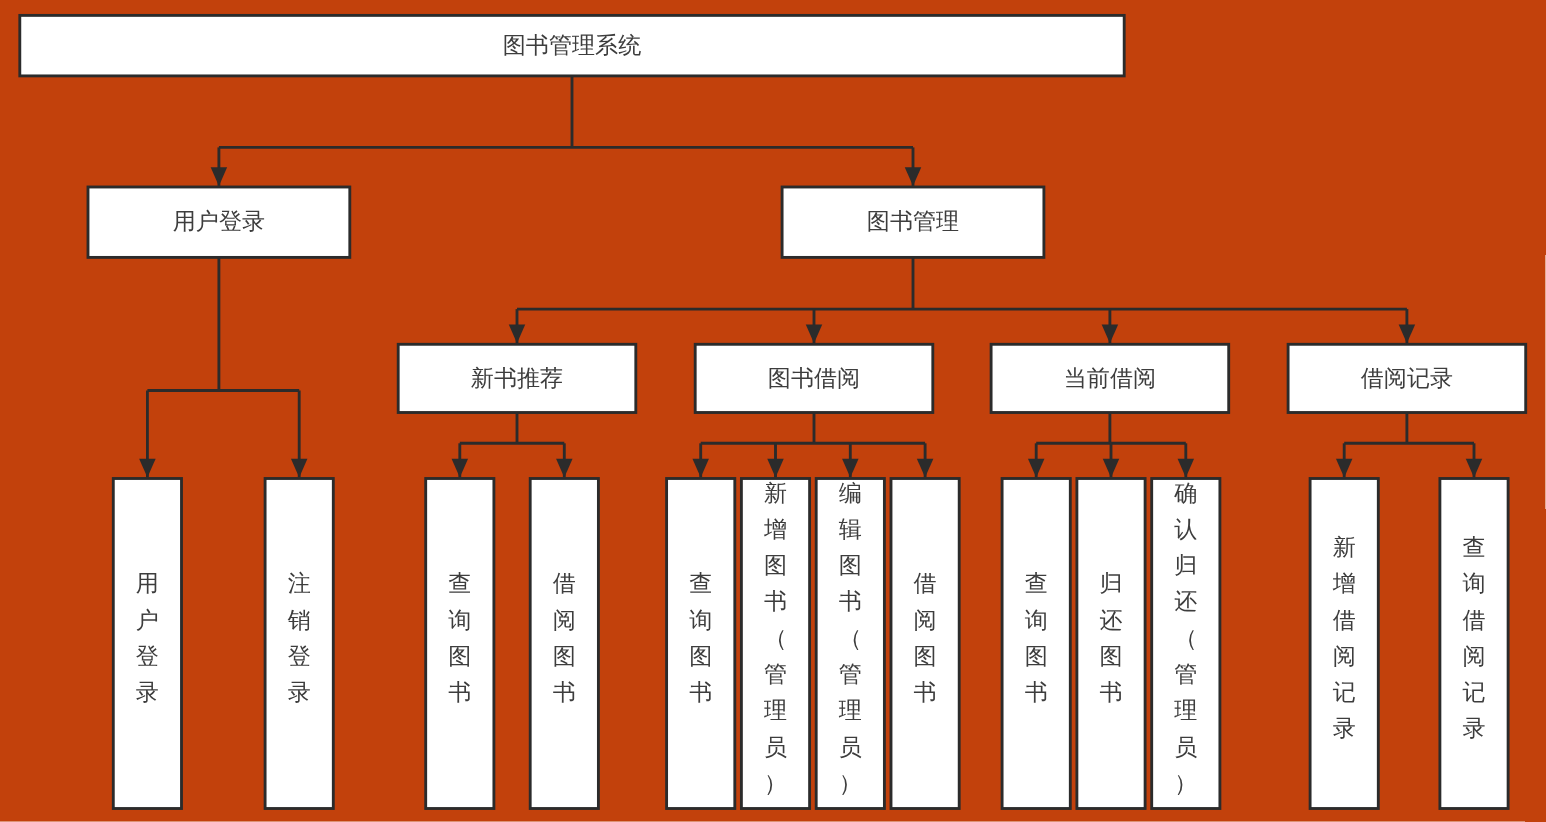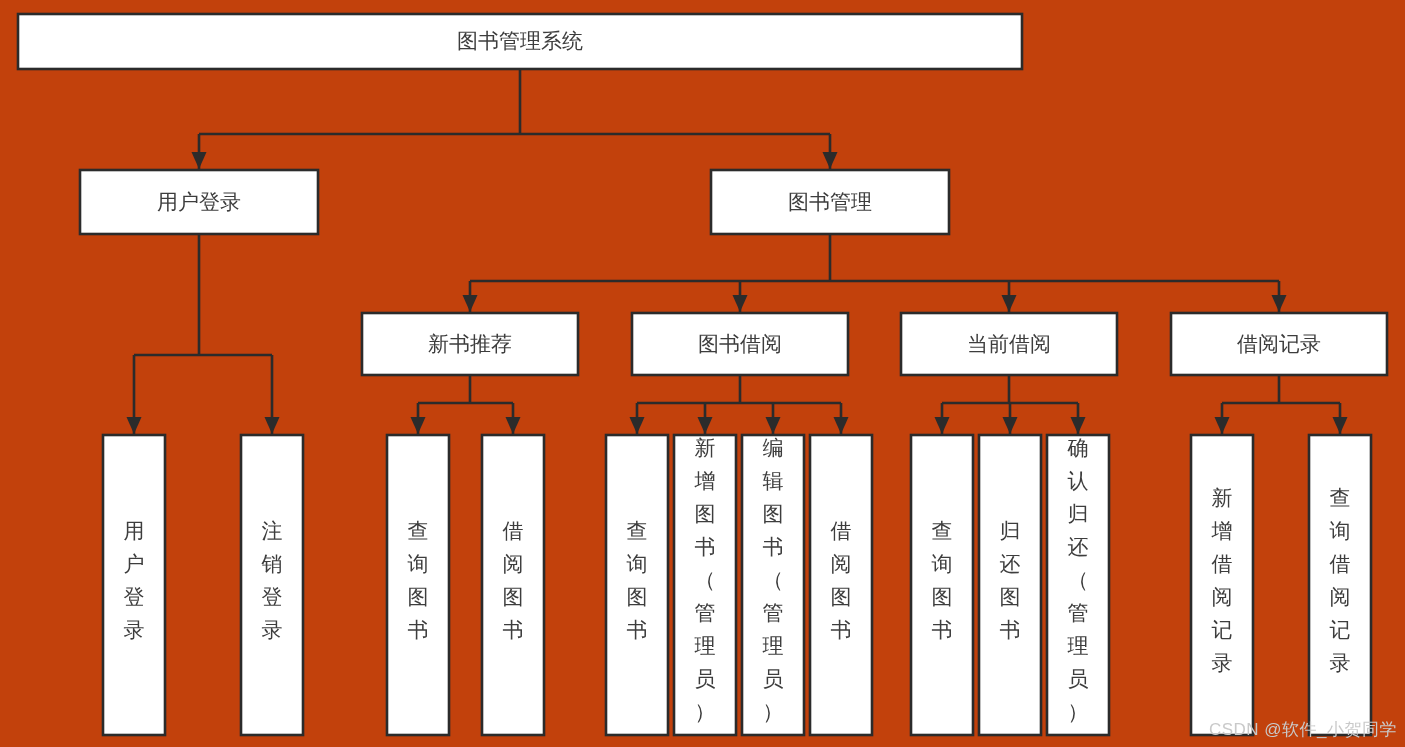--- a/index.html
+++ b/index.html
@@ -216,14 +216,13 @@
         <g>
           <rect x="1191" y="435" width="62" height="300" class="node-box"></rect>
           <text x="1222" class="node-label-vertical"><tspan x="1222" y="504.5">新</tspan><tspan x="1222" y="537.5">增</tspan><tspan x="1222" y="570.5">借</tspan><tspan x="1222" y="603.5">阅</tspan><tspan x="1222" y="636.5">记</tspan><tspan x="1222" y="669.5">录</tspan></text>
         </g>
         <g>
           <rect x="1309" y="435" width="62" height="300" class="node-box"></rect>
           <text x="1340" class="node-label-vertical"><tspan x="1340" y="504.5">查</tspan><tspan x="1340" y="537.5">询</tspan><tspan x="1340" y="570.5">借</tspan><tspan x="1340" y="603.5">阅</tspan><tspan x="1340" y="636.5">记</tspan><tspan x="1340" y="669.5">录</tspan></text>
         </g>
       </g>
   </svg>
-  <div class="watermark">CSDN @软件_小贺同学</div>
 </div>
 
 </body></html>

